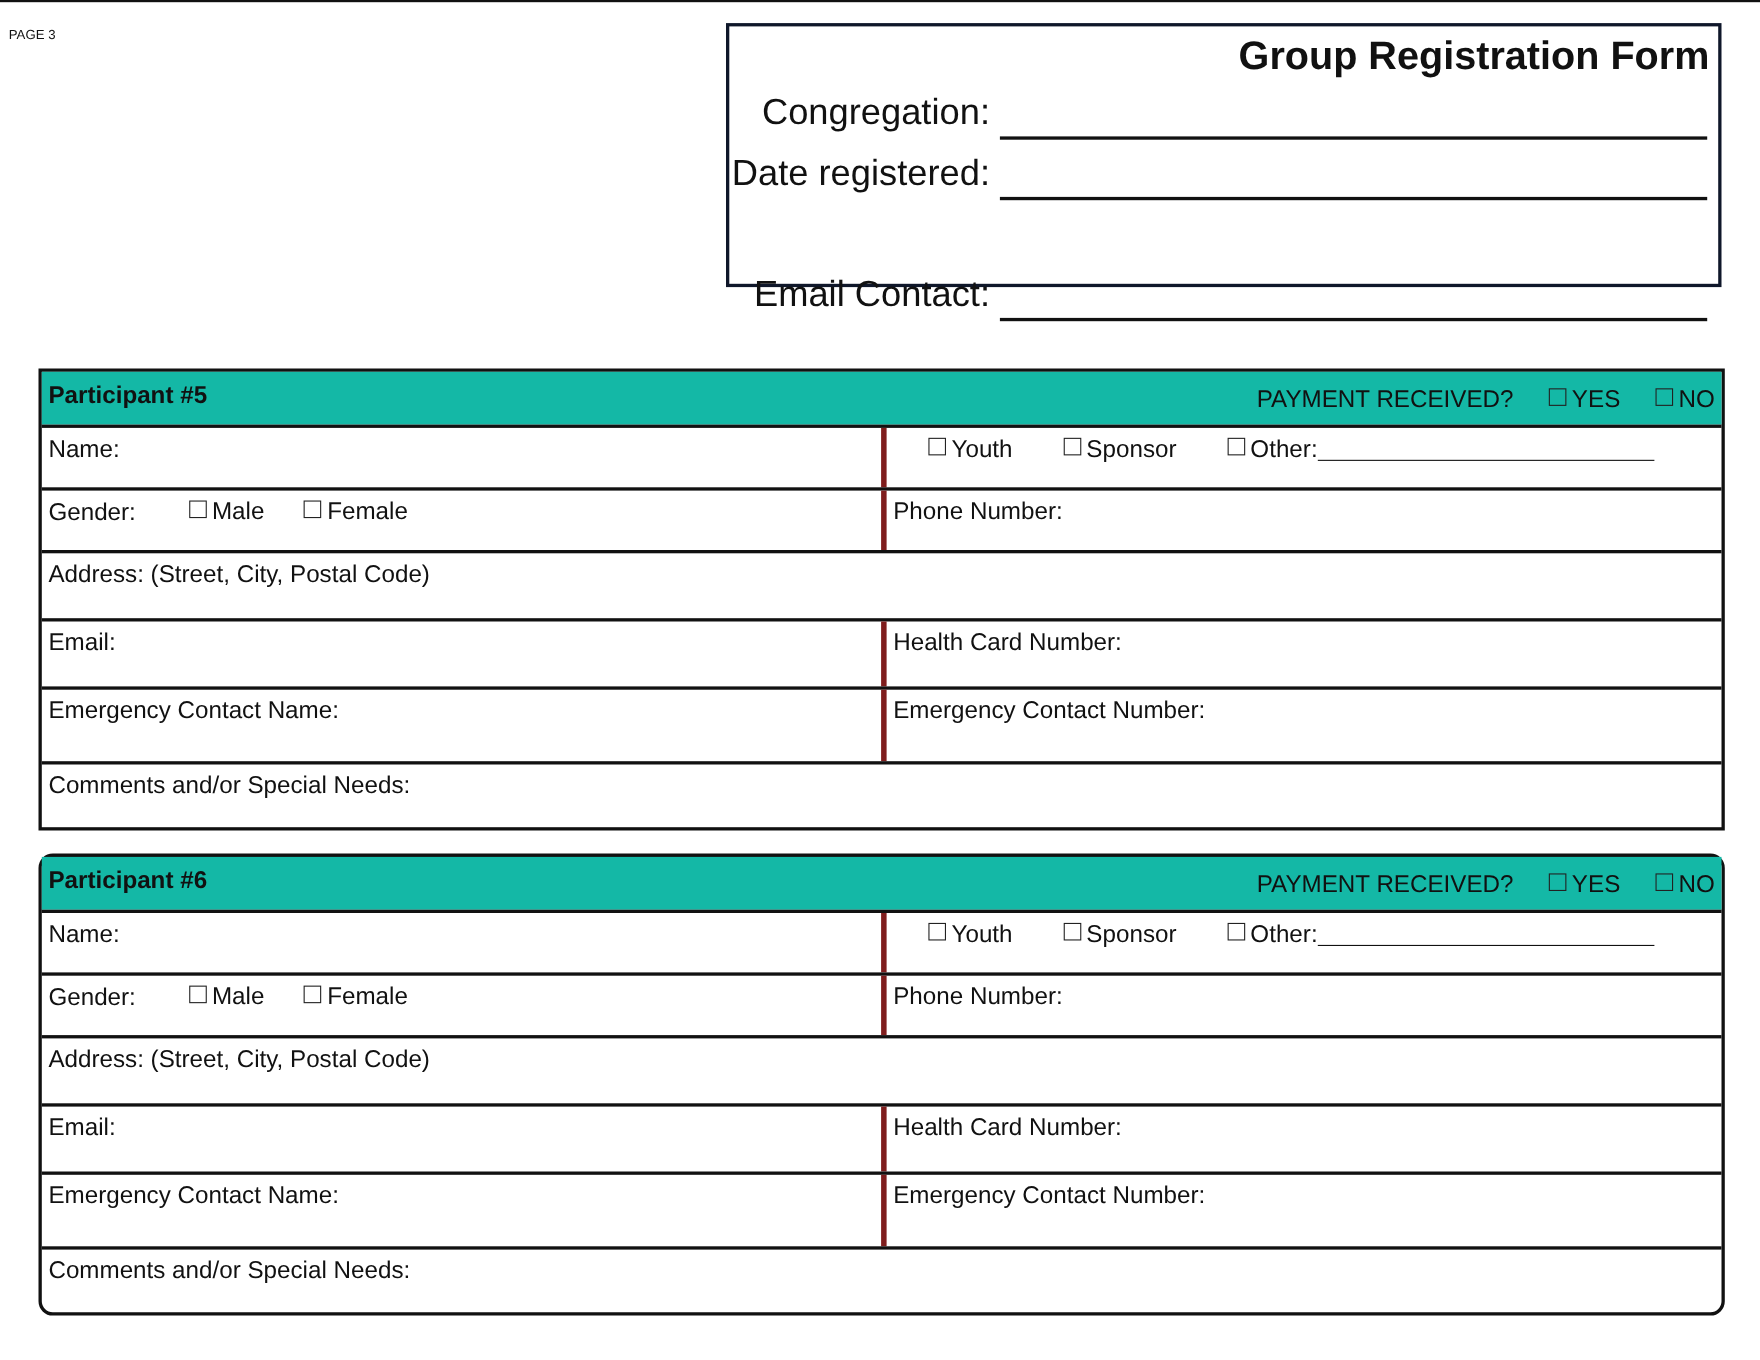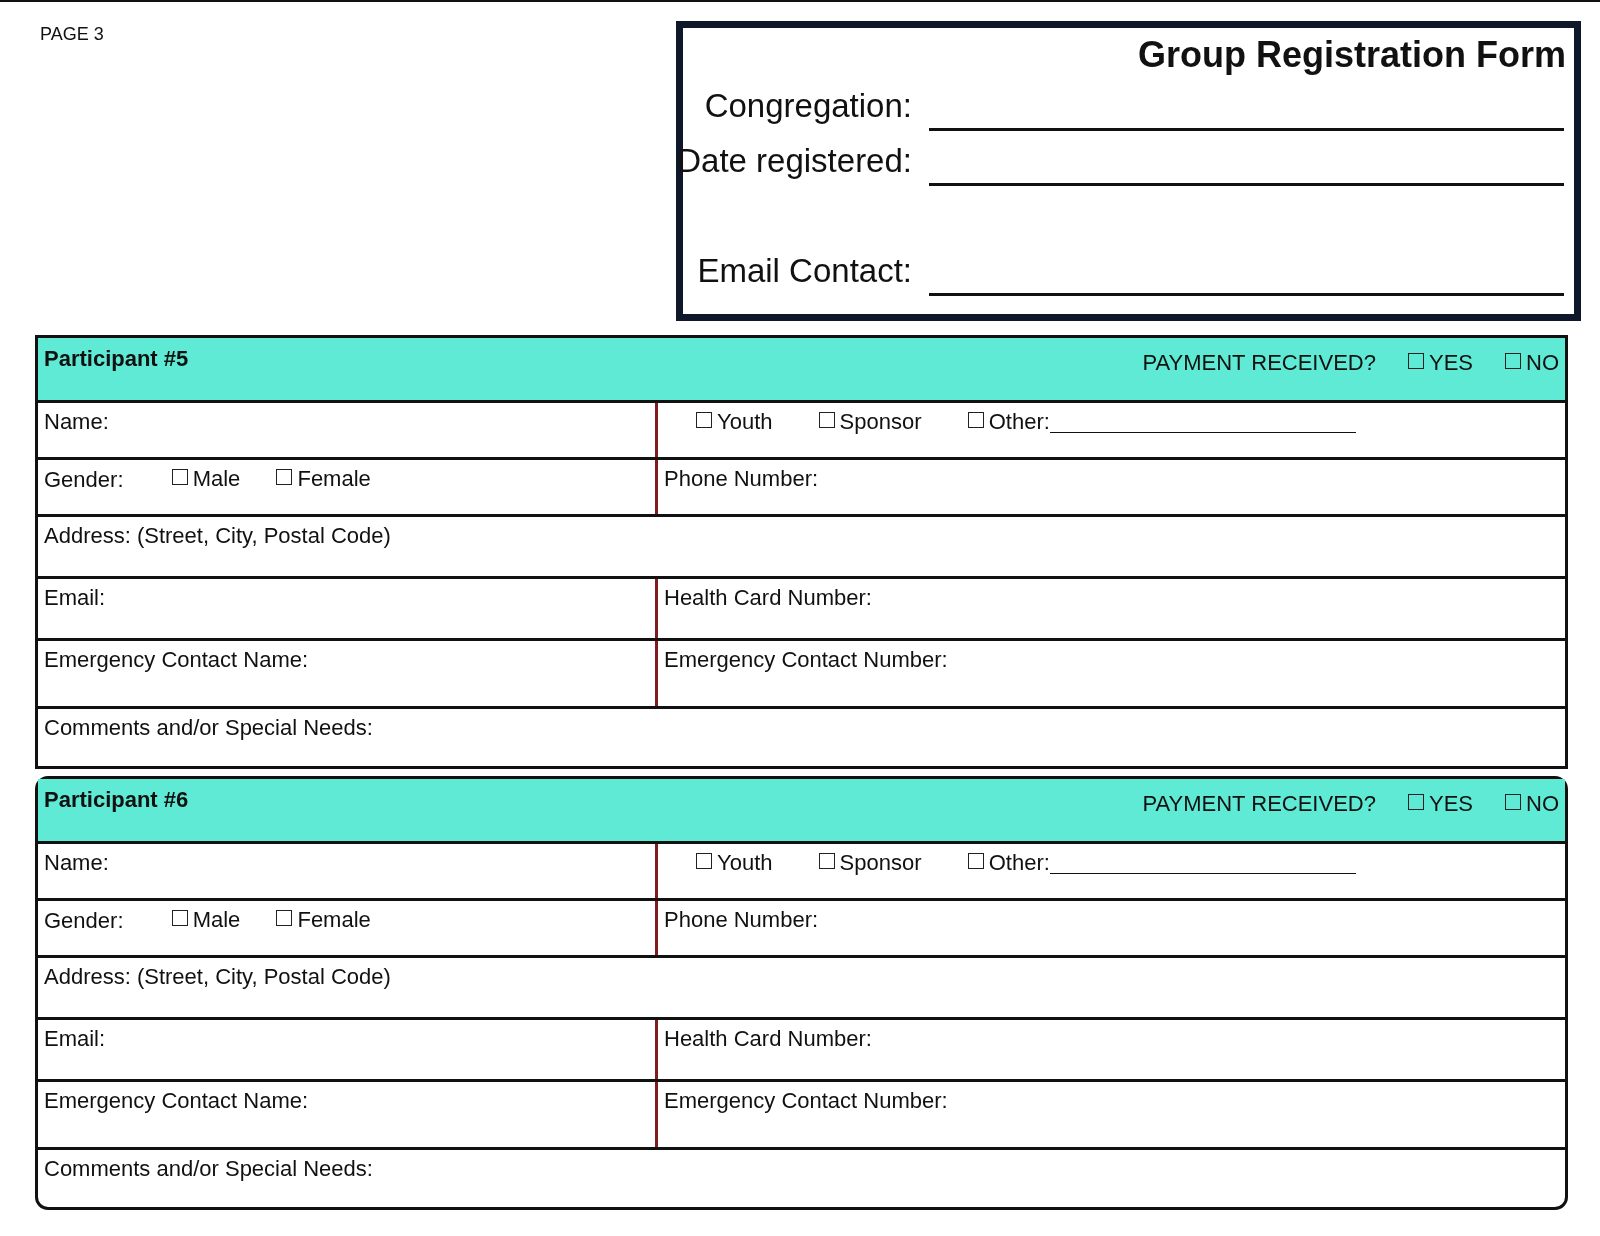--- a/index.html
+++ b/index.html
@@ -1,43 +1,43 @@
 <!DOCTYPE html>
 <html><head>
 <meta charset="utf-8">
 <style>
   html, body { margin:0; padding:0; }
   body {
     width:1600px; height:1236px; background:#ffffff; position:relative; overflow:hidden;
     font-family:"Liberation Sans", sans-serif; color:#111;
   }
   .topline { position:absolute; left:0; top:0; width:1600px; height:2px; background:#111; }
-  .page-label { position:absolute; left:40px; top:24px; font-size:18px; }
+  .page-label { position:absolute; left:8px; top:24px; font-size:12px; }
   .header-box {
-    position:absolute; left:676px; top:21px; width:905px; height:300px;
-    border:7px solid #0f172a; box-sizing:border-box;
+    position:absolute; left:660px; top:21px; width:905px; height:240px;
+    border:3px solid #0f172a; box-sizing:border-box;
   }
   .header-title {
     position:absolute; right:8px; top:6px; font-size:36px; font-weight:bold;
   }
   .hrow { position:absolute; left:0; width:100%; height:40px; }
   .hlabel {
     position:absolute; right:662px; bottom:6px; font-size:33px; white-space:nowrap;
   }
   .hline {
     position:absolute; left:246px; right:10px; bottom:0px; height:3px; background:#111;
   }
   .participant {
     position:absolute; left:35px; width:1533px; border:3px solid #111; box-sizing:border-box;
   }
   .prow { position:relative; border-top:3px solid #111; display:flex; box-sizing:border-box; }
   .prow:first-child { border-top:none; }
-  .phead { background:#5eead4; height:62px; align-items:flex-start;justify-content:space-between; }
+  .phead { background:#14b8a6; height:48px; align-items:flex-start;justify-content:space-between; }
   .cell { position:relative; box-sizing:border-box; padding:6px 6px; font-size:22px; }
-  .cell.left { width:620px; border-right:3px solid #7f1d1d; }
+  .cell.left { width:768px; border-right:5px solid #7f1d1d; }
   .cell.right { flex:1; }
   .cell.full { flex:1; }
   .ptitle { font-weight:bold; font-size:22px; padding-top:8px; }
   .payment { margin-left:auto; padding-top:12px; font-size:22px; padding-right:6px; display:flex; align-items:center; }
   .payment .opt { margin-left:32px; display:flex; align-items:center; }
   .cb {
     display:inline-block; width:16px; height:16px; border:1.5px solid #222; box-sizing:border-box;
     margin-right:5px; vertical-align:middle; position:relative; top:-2px;
   }
   .opt-inline { display:inline-flex; align-items:center; }

